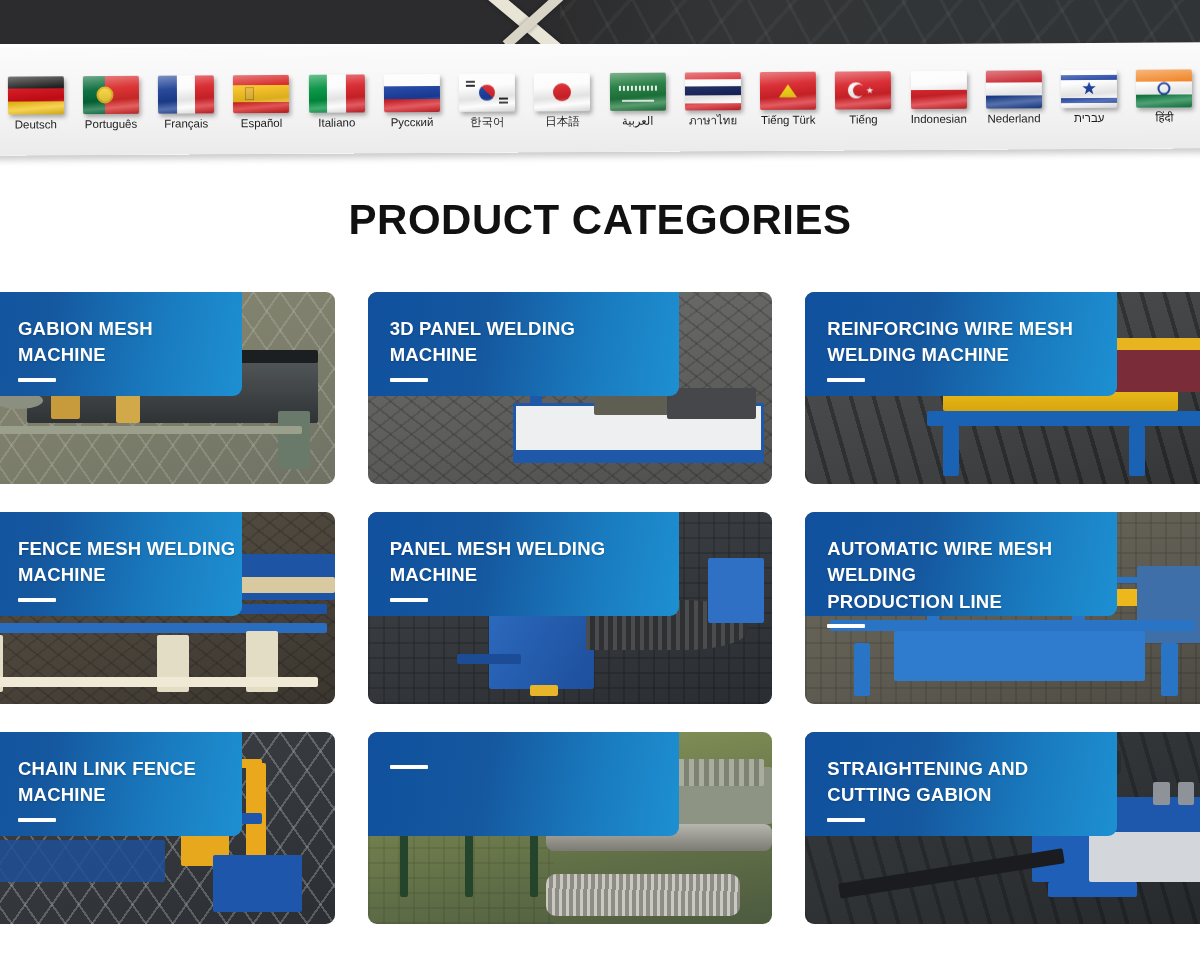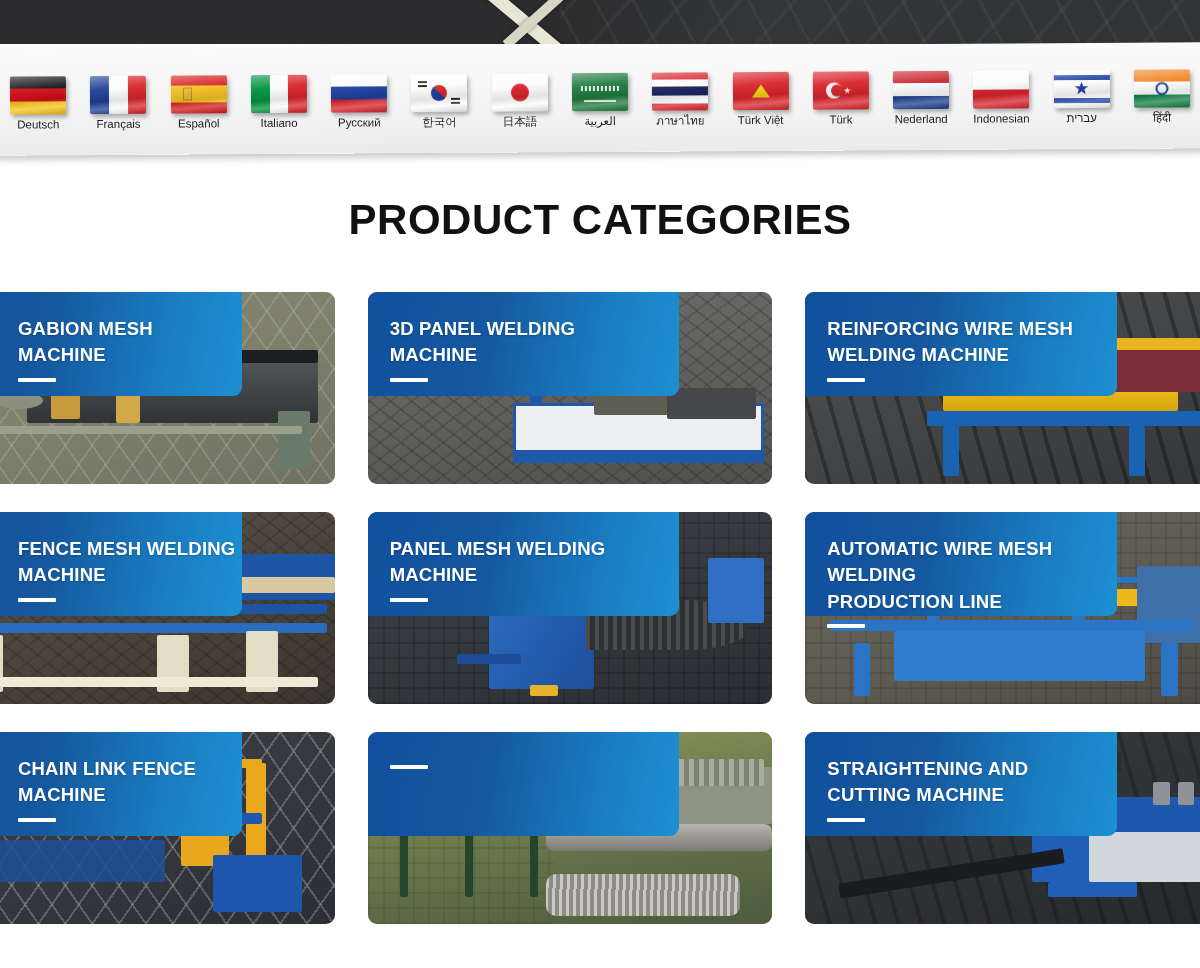--- a/index.html
+++ b/index.html
@@ -231,20 +231,30 @@
           <div class="f-h3" style="position:absolute;inset:0">
             <i style="background:#141414"></i>
             <i style="background:#d00c16"></i>
             <i style="background:#f5c518"></i>
           </div>
         </div>
         <div class="lang-label">Deutsch</div>
       </div>
       <div class="lang-item">
         <div class="flag">
+          <div style="position:absolute;inset:0;display:flex">
+            <i style="flex:0 0 40%;background:#046a38"></i>
+            <i style="flex:1;background:#da2a2a"></i>
+          </div>
+              <div class="f-circle" style="left:40%;width:17px;height:17px;background:#f5d33f;border:2px solid #e0b420"></div>
+        </div>
+        <div class="lang-label">Português</div>
+      </div>
+      <div class="lang-item">
+        <div class="flag">
           <div class="f-v3" style="position:absolute;inset:0">
             <i style="background:#1c3f94"></i>
             <i style="background:#fcfcfc"></i>
             <i style="background:#d8232a"></i>
           </div>
         </div>
         <div class="lang-label">Français</div>
       </div>
       <div class="lang-item">
         <div class="flag">
@@ -315,49 +325,49 @@
             <i style="background:#d8232a"></i>
           </div>
         </div>
         <div class="lang-label">ภาษาไทย</div>
       </div>
       <div class="lang-item">
         <div class="flag">
           <div style="position:absolute;inset:0;background:#d8232a"></div>
               <div class="f-circle" style="width:0;height:0;border-left:9px solid transparent;border-right:9px solid transparent;border-bottom:13px solid #f5d416;border-radius:0"></div>
         </div>
-        <div class="lang-label">Türk Việt</div>
+        <div class="lang-label">Tiếng Türk</div>
       </div>
       <div class="lang-item">
         <div class="flag">
           <div style="position:absolute;inset:0;background:#d8232a"></div>
               <div style="position:absolute;left:13px;top:11px;width:16px;height:16px;border-radius:50%;background:#fcfcfc"></div>
               <div style="position:absolute;left:18px;top:13px;width:12px;height:12px;border-radius:50%;background:#d8232a"></div>
               <div style="position:absolute;left:31px;top:16px;width:7px;height:7px;background:#fcfcfc;clip-path:polygon(50% 0,61% 35%,98% 35%,68% 57%,79% 91%,50% 70%,21% 91%,32% 57%,2% 35%,39% 35%)"></div>
         </div>
-        <div class="lang-label">Türk</div>
+        <div class="lang-label">Tiếng</div>
+      </div>
+      <div class="lang-item">
+        <div class="flag">
+          <div class="f-h3" style="position:absolute;inset:0">
+            <i style="background:#fcfcfc"></i>
+            <i style="background:#d8232a"></i>
+          </div>
+        </div>
+        <div class="lang-label">Indonesian</div>
       </div>
       <div class="lang-item">
         <div class="flag">
           <div class="f-h3" style="position:absolute;inset:0">
             <i style="background:#c8222c"></i>
             <i style="background:#fcfcfc"></i>
             <i style="background:#1b3f8f"></i>
           </div>
         </div>
         <div class="lang-label">Nederland</div>
-      </div>
-      <div class="lang-item">
-        <div class="flag">
-          <div class="f-h3" style="position:absolute;inset:0">
-            <i style="background:#fcfcfc"></i>
-            <i style="background:#d8232a"></i>
-          </div>
-        </div>
-        <div class="lang-label">Indonesian</div>
       </div>
       <div class="lang-item">
         <div class="flag">
           <div style="position:absolute;inset:0;background:#fcfcfc"></div>
               <div style="position:absolute;left:0;right:0;top:5px;height:5px;background:#1b3fa0"></div>
               <div style="position:absolute;left:0;right:0;bottom:5px;height:5px;background:#1b3fa0"></div>
               <div class="f-circle" style="width:14px;height:14px;border-radius:0;background:#1b3fa0;
                    clip-path:polygon(50% 0,63% 32%,98% 32%,70% 54%,80% 90%,50% 68%,20% 90%,30% 54%,2% 32%,37% 32%)"></div>
         </div>
         <div class="lang-label">עברית</div>
@@ -531,17 +541,17 @@
         <div class="machine" style="position:absolute;left:64%;top:10%;width:14%;height:12%;background:#2a2d30;border-radius:3px"></div>
         <div class="machine" style="position:absolute;left:76%;top:34%;width:24%;height:18%;background:#1d58ad"></div>
         <div class="machine" style="position:absolute;left:86%;top:26%;width:4%;height:12%;background:#8e939a"></div>
         <div class="machine" style="position:absolute;left:92%;top:26%;width:4%;height:12%;background:#8e939a"></div>
         <div class="machine" style="position:absolute;left:70%;top:52%;width:30%;height:26%;background:#d3d6da"></div>
         <div class="machine" style="position:absolute;left:60%;top:78%;width:22%;height:8%;background:#1f5fb8"></div>
         <div class="machine" style="position:absolute;left:8%;top:70%;width:56%;height:8%;background:#1a1c1f;transform:rotate(-9deg)"></div>
       </div>
       <div class="card-head">
         <div class="card-title">STRAIGHTENING AND
-CUTTING MACHINE</div>
+CUTTING GABION</div>
         <div class="card-rule"></div>
       </div>
     </div>
   </div>
 
 </body></html>

